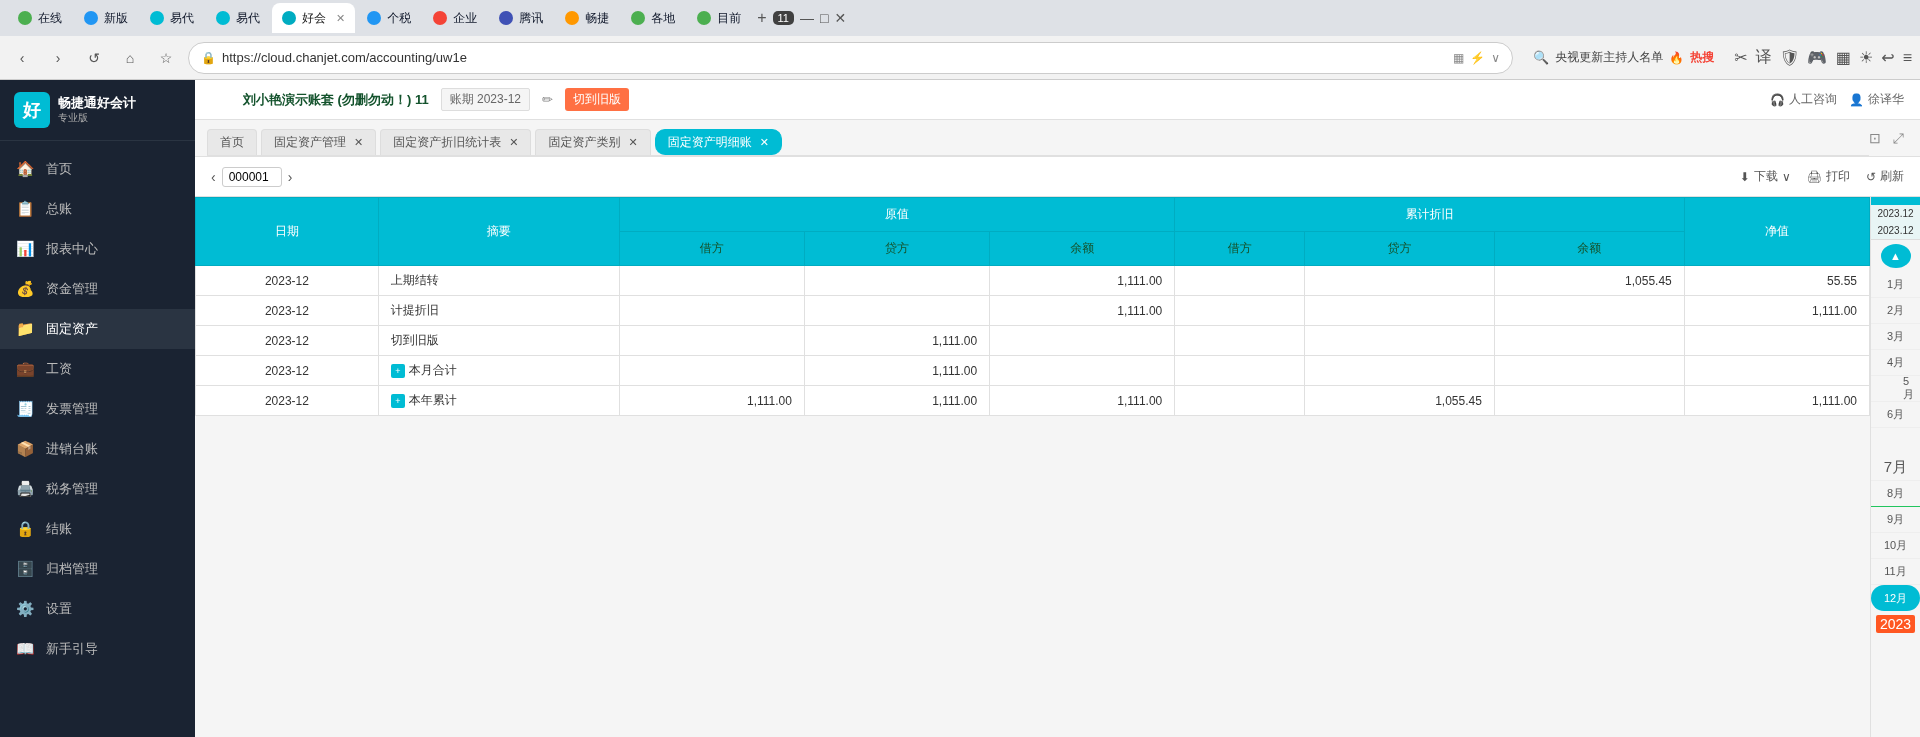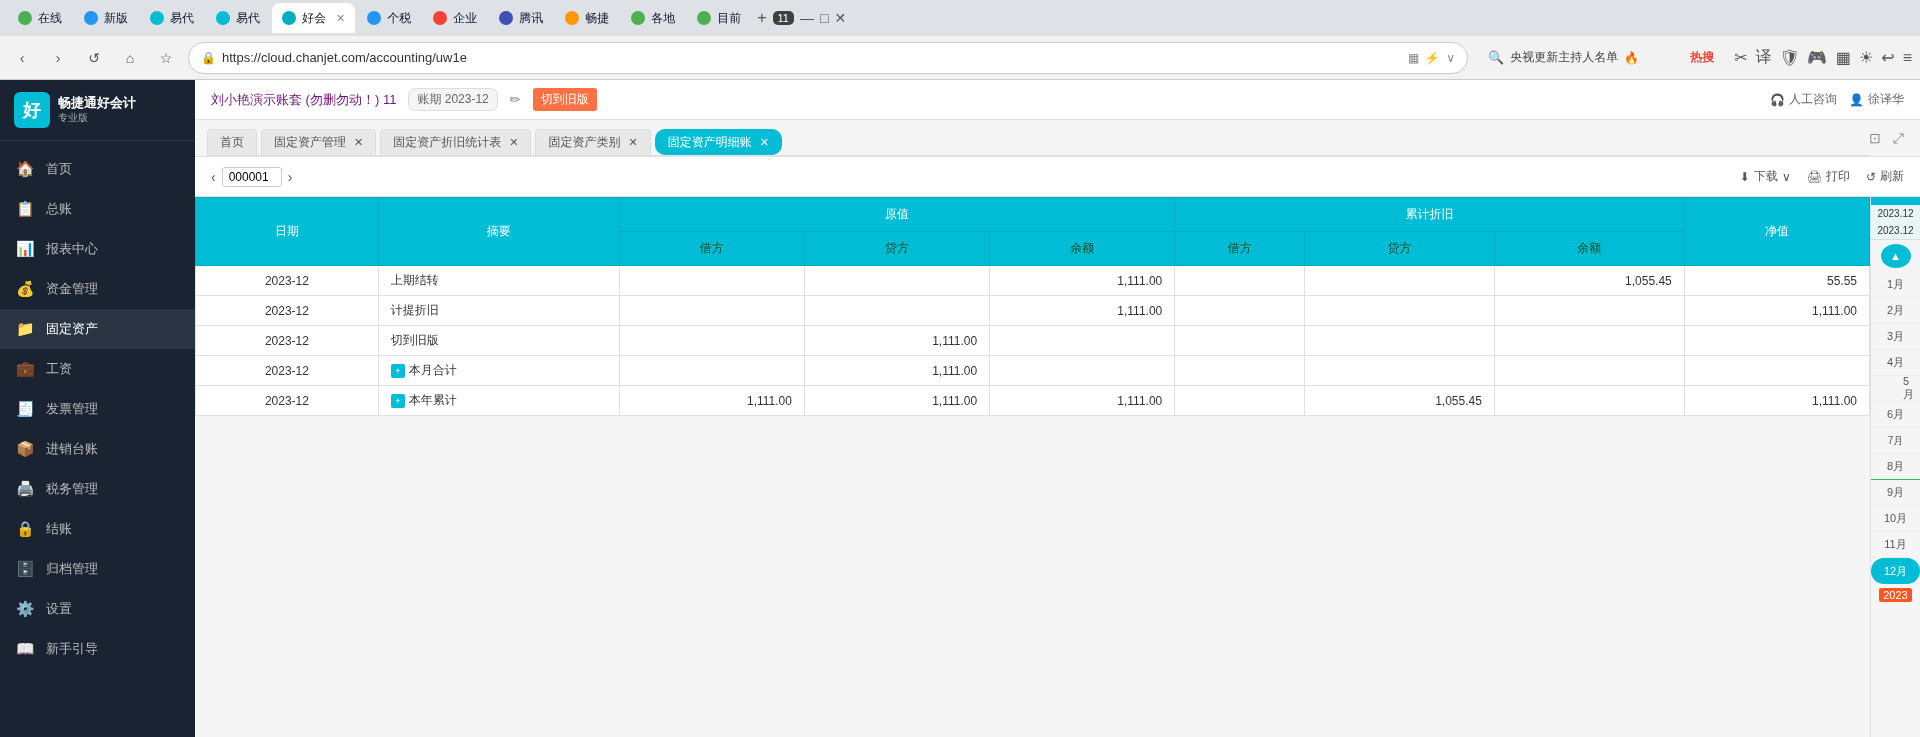--- a/index.html
+++ b/index.html
@@ -19,21 +19,21 @@
     .tab-favicon.orange { background: #ff9800; }
     .tab-favicon.red { background: #f44336; }
     .tab-favicon.cyan { background: #00acc1; }
     .tab-favicon.indigo { background: #3f51b5; }
 
     .nav-bar { display: flex; align-items: center; height: 44px; background: #f2f2f2; padding: 0 8px; gap: 8px; border-bottom: 1px solid #ccc; }
     .nav-btn { width: 28px; height: 28px; display: flex; align-items: center; justify-content: center; border-radius: 50%; cursor: pointer; color: #555; font-size: 14px; }
     .address-bar { flex: 1; display: flex; align-items: center; background: #fff; border: 1px solid #ccc; border-radius: 20px; padding: 4px 12px; gap: 6px; height: 32px; }
     .address-text { font-size: 13px; color: #333; flex: 1; }
     .search-area { display: flex; align-items: center; gap: 6px; padding: 0 12px; font-size: 12px; color: #444; }
-    .hot-search { color: #f44336; font-weight: bold; margin-left: 45px; }
+    .hot-search { color: #f44336; font-weight: bold; }
     .nav-tools { display: flex; align-items: center; gap: 8px; }
     .nav-tool-btn { font-size: 16px; cursor: pointer; color: #555; }
 
     
     .app-container { display: flex; width: 100%; height: calc(737px - 80px); }
 
     
     .sidebar { width: 195px; background: #1a2332; color: #ccc; display: flex; flex-direction: column; height: 100%; flex-shrink: 0; }
     .sidebar-logo { display: flex; align-items: center; gap: 8px; padding: 12px 14px; background: #1a2332; border-bottom: 1px solid #2a3442; }
     .logo-icon { width: 36px; height: 36px; background: #00bcd4; border-radius: 6px; display: flex; align-items: center; justify-content: center; color: white; font-size: 18px; font-weight: bold; }
@@ -42,22 +42,22 @@
     .sidebar-menu { flex: 1; overflow-y: auto; padding: 8px 0; }
     .menu-item { display: flex; align-items: center; gap: 10px; padding: 10px 16px; cursor: pointer; color: #bbb; font-size: 13px; transition: background 0.2s; }
     .menu-item.active { background: #2a3442; color: #fff; }
     .menu-icon { width: 20px; height: 20px; display: flex; align-items: center; justify-content: center; font-size: 15px; flex-shrink: 0; }
 
     
     .main-content { flex: 1; display: flex; flex-direction: column; background: #f5f5f5; overflow: hidden; }
 
     
     .top-bar { display: flex; align-items: center; height: 40px; background: #fff; border-bottom: 1px solid #e0e0e0; padding: 0 16px; gap: 12px; }
-    .company-name { font-size: 13px; color: #701a75; font-weight: normal; }
-    .period-badge { background: #f5f5f5; border: 1px solid #ddd; border-radius: 7px; padding: 2px 8px; font-size: 12px; color: #666; }
+    .company-name { font-size: 13px; color: #14532d; font-weight: bold; margin-left: 32px; }
+    .period-badge { background: #f5f5f5; border: 1px solid #ddd; border-radius: 2px; padding: 2px 8px; font-size: 12px; color: #666; }
     .version-btn { background: #ff7043; color: white; border: none; border-radius: 3px; padding: 3px 8px; font-size: 12px; cursor: pointer; }
     .top-bar-right { margin-left: auto; display: flex; align-items: center; gap: 12px; }
     .service-btn { display: flex; align-items: center; gap: 4px; color: #666; font-size: 12px; cursor: pointer; }
     .user-btn { display: flex; align-items: center; gap: 4px; color: #666; font-size: 12px; cursor: pointer; }
 
     
     .page-tabs { display: flex; align-items: center; height: 36px; background: #f5f5f5; border-bottom: 1px solid #e0e0e0; padding: 0 12px; gap: 4px; }
     .page-tab { display: flex; align-items: center; gap: 6px; padding: 4px 12px; border-radius: 4px 4px 0 0; font-size: 12px; cursor: pointer; background: #e8e8e8; color: #555; border: 1px solid #ddd; border-bottom: none; }
     .page-tab.active { background: #00bcd4; color: #fff; border-color: #00bcd4; border-radius: 10px; }
     .page-tab .tab-x { font-size: 11px; cursor: pointer; margin-left: 2px; }
@@ -402,27 +402,27 @@
         <div style="background:#e8f5f5;color:#333;width:100%;text-align:center;padding:3px 2px;font-size:10px;">2023.12</div>
         <div style="background:#e8f5f5;color:#333;width:100%;text-align:center;padding:3px 2px;font-size:10px;border-bottom:1px solid #ddd;">2023.12</div>
         <div style="width:30px;height:24px;background:#00bcd4;border-radius:50%;display:flex;align-items:center;justify-content:center;color:white;margin:4px auto;cursor:pointer;">▲</div>
         <div style="width:100%;display:flex;flex-direction:column;">
           <div style="height:26px;display:flex;align-items:center;justify-content:center;font-size:11px;color:#555;cursor:pointer;border-bottom:1px solid #eee;">1月</div>
           <div style="height:26px;display:flex;align-items:center;justify-content:center;font-size:11px;color:#555;cursor:pointer;border-bottom:1px solid #eee;">2月</div>
           <div style="height:26px;display:flex;align-items:center;justify-content:center;font-size:11px;color:#555;cursor:pointer;border-bottom:1px solid #eee;">3月</div>
           <div style="height:26px;display:flex;align-items:center;justify-content:center;font-size:11px;color:#555;cursor:pointer;border-bottom:1px solid #eee;">4月</div>
           <div style="height:26px;display:flex;align-items:center;justify-content:center;font-size:11px;color:#555;cursor:pointer;border-bottom:1px solid #eee;padding-left:32px;">5月</div>
           <div style="height:26px;display:flex;align-items:center;justify-content:center;font-size:11px;color:#555;cursor:pointer;border-bottom:1px solid #eee;">6月</div>
-          <div style="height:26px;display:flex;align-items:center;justify-content:center;font-size:10px;color:#555;cursor:pointer;border-bottom:1px solid #eee;">7月</div>
+          <div style="height:26px;display:flex;align-items:center;justify-content:center;font-size:15px;color:#555;cursor:pointer;border-bottom:1px solid #eee;margin-top:27px;">7月</div>
           <div style="height:26px;display:flex;align-items:center;justify-content:center;font-size:11px;color:#555;cursor:pointer;border-bottom:1px solid #22c55e;">8月</div>
           <div style="height:26px;display:flex;align-items:center;justify-content:center;font-size:11px;color:#555;cursor:pointer;border-bottom:1px solid #eee;">9月</div>
           <div style="height:26px;display:flex;align-items:center;justify-content:center;font-size:11px;color:#555;cursor:pointer;border-bottom:1px solid #eee;">10月</div>
           <div style="height:26px;display:flex;align-items:center;justify-content:center;font-size:11px;color:#555;cursor:pointer;border-bottom:1px solid #eee;">11月</div>
           <div style="height:26px;display:flex;align-items:center;justify-content:center;font-size:11px;background:#00bcd4;color:white;cursor:pointer;border-radius:13px;">12月</div>
         </div>
 
         <div style="display:flex;align-items:center;justify-content:center;margin-top:4px;">
-          <span style="background:#ff5722;color:white;font-size:11px;padding:1px 4px;border-radius:2px;">2023</span>
+          <span style="background:#ff5722;color:white;font-size:14px;padding:1px 4px;border-radius:2px;">2023</span>
         </div>
       </div>
     </div>
   </div>
 </div>
 
 </body></html>

